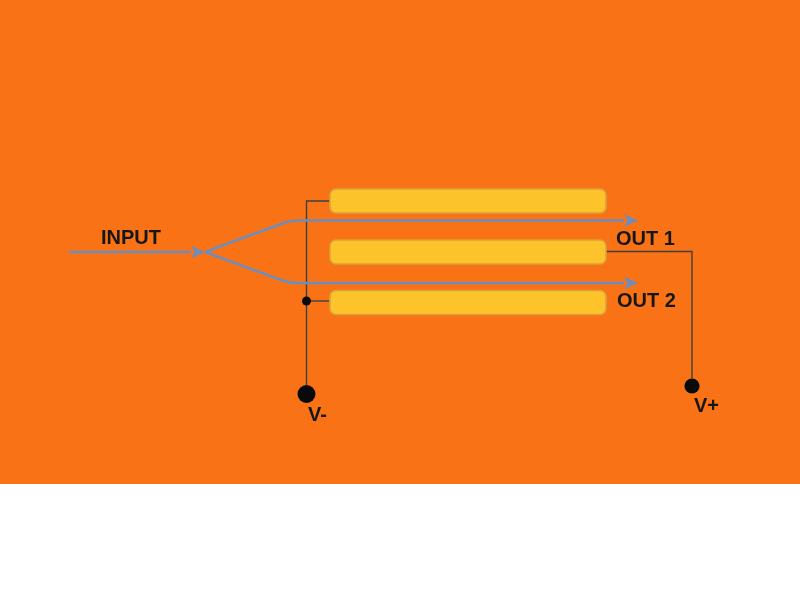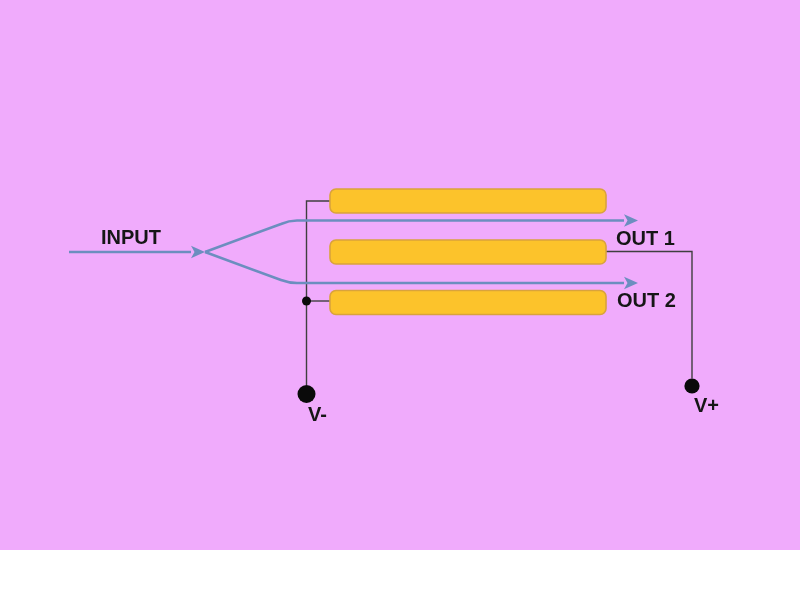--- a/index.html
+++ b/index.html
@@ -3,22 +3,22 @@
 <meta charset="utf-8">
 <style>
   html, body {
     margin: 0;
     padding: 0;
     background: #ffffff;
   }
   .canvas {
     position: relative;
     width: 800px;
-    height: 550px;
-    background: #f0abfc;
+    height: 484px;
+    background: #f97316;
     font-family: "Liberation Sans", sans-serif;
     overflow: hidden;
     text-decoration: underline;
   }
   svg { display: block; }
   .label {
     font-family: "Liberation Sans", sans-serif;
     font-weight: bold;
     font-size: 20px;
     fill: #161616;

